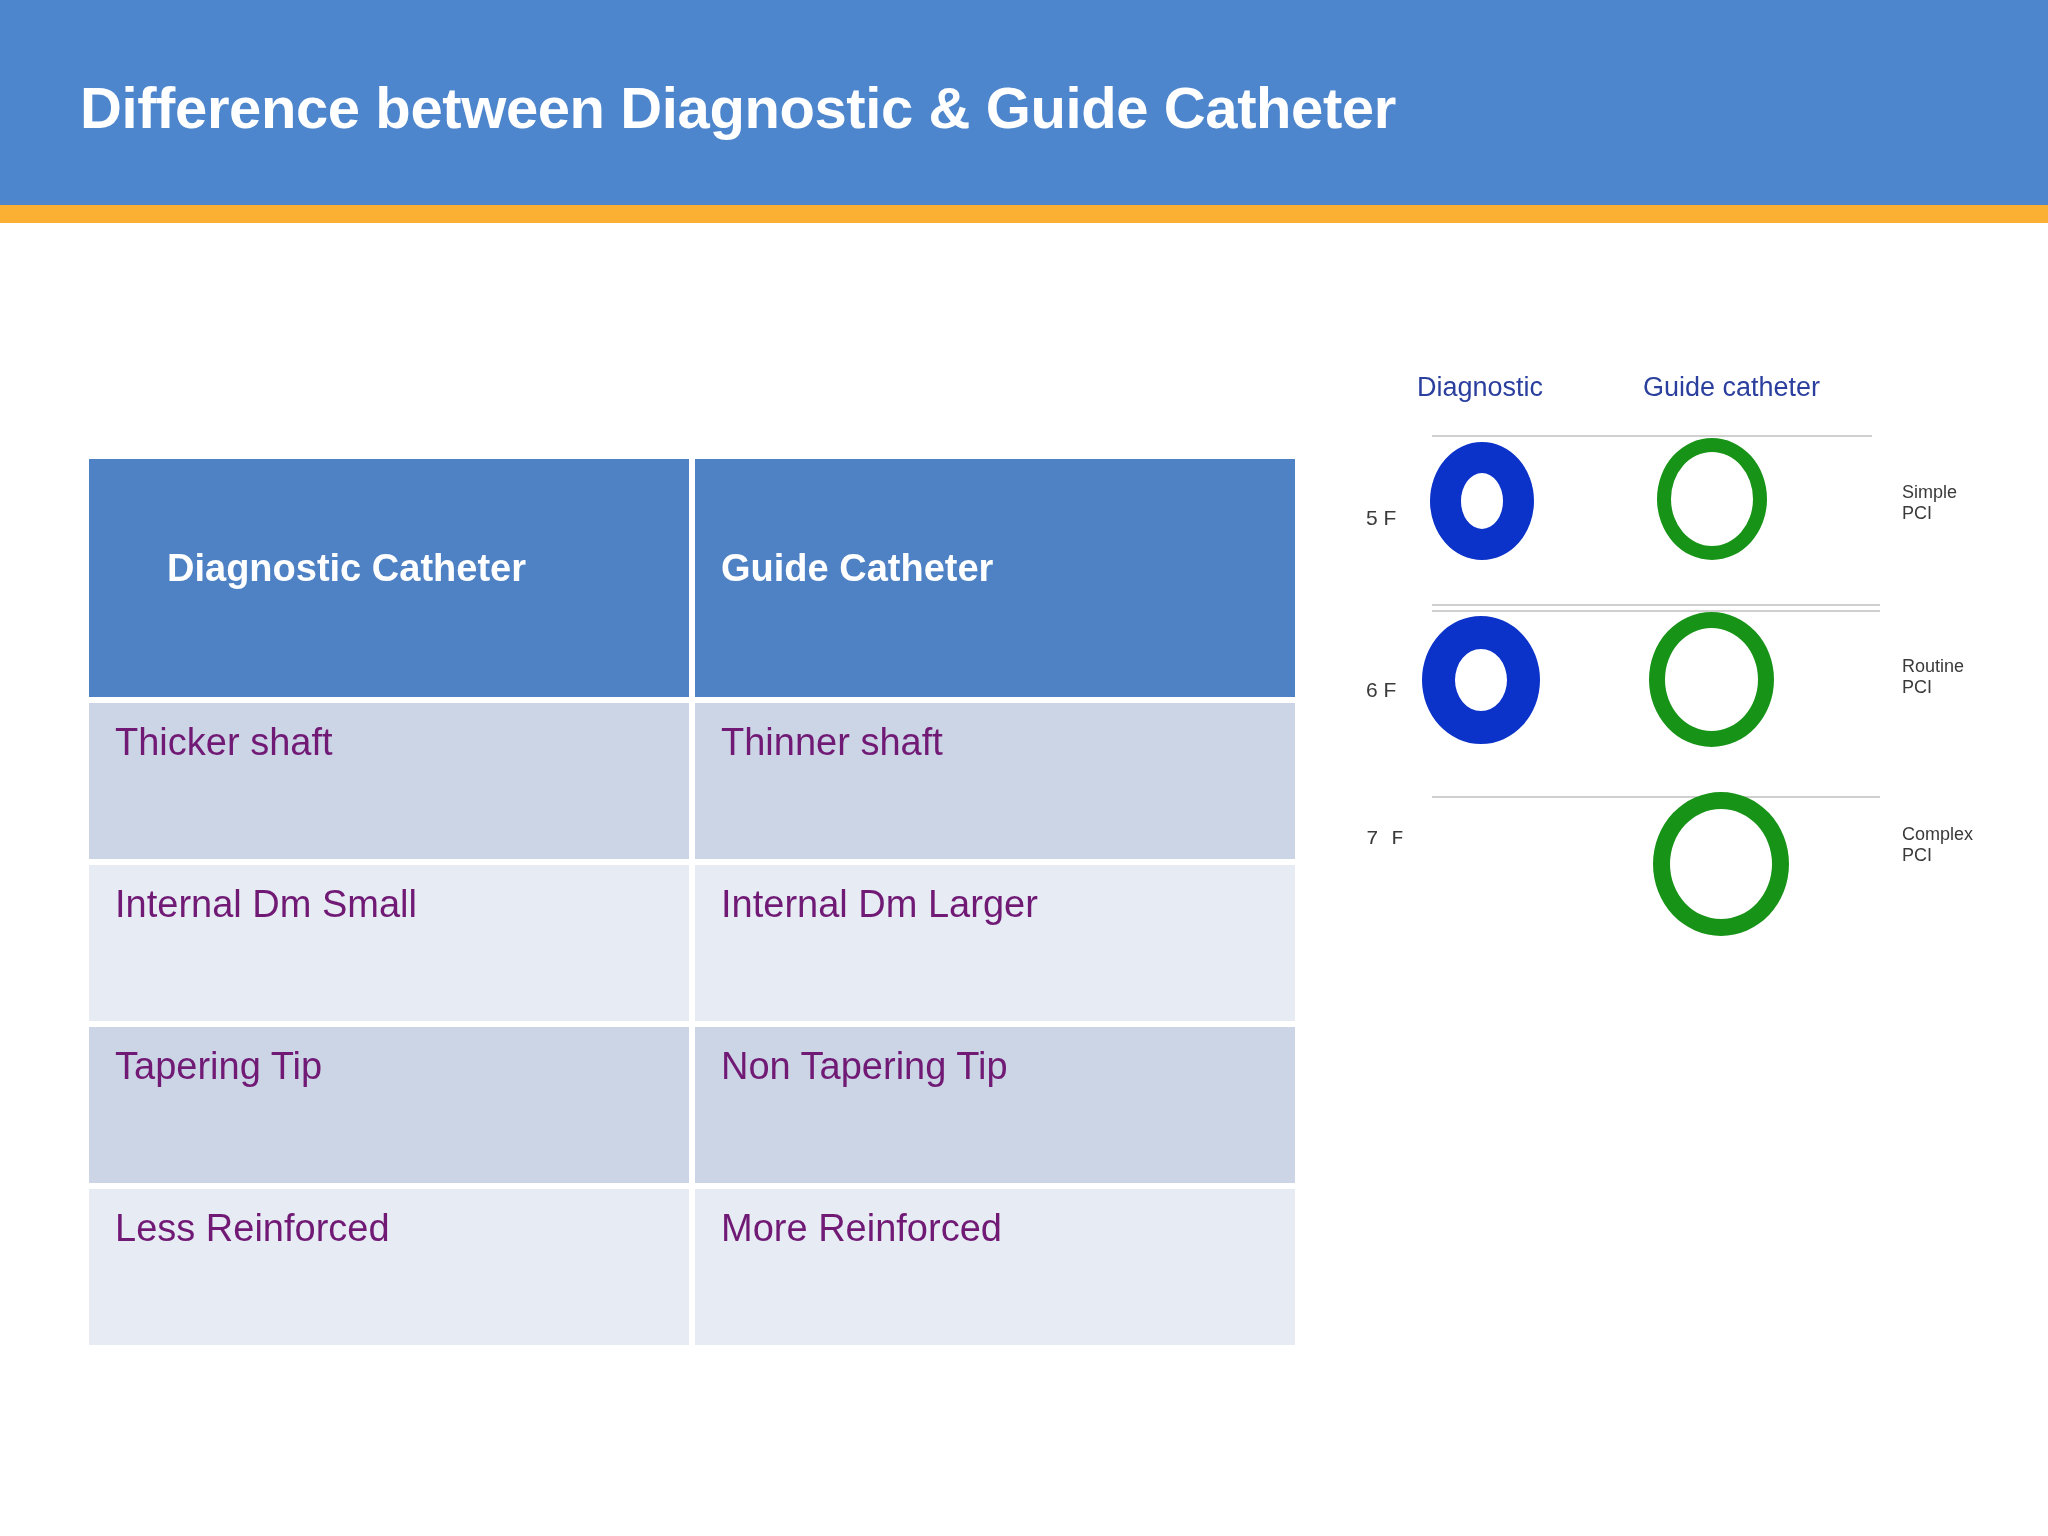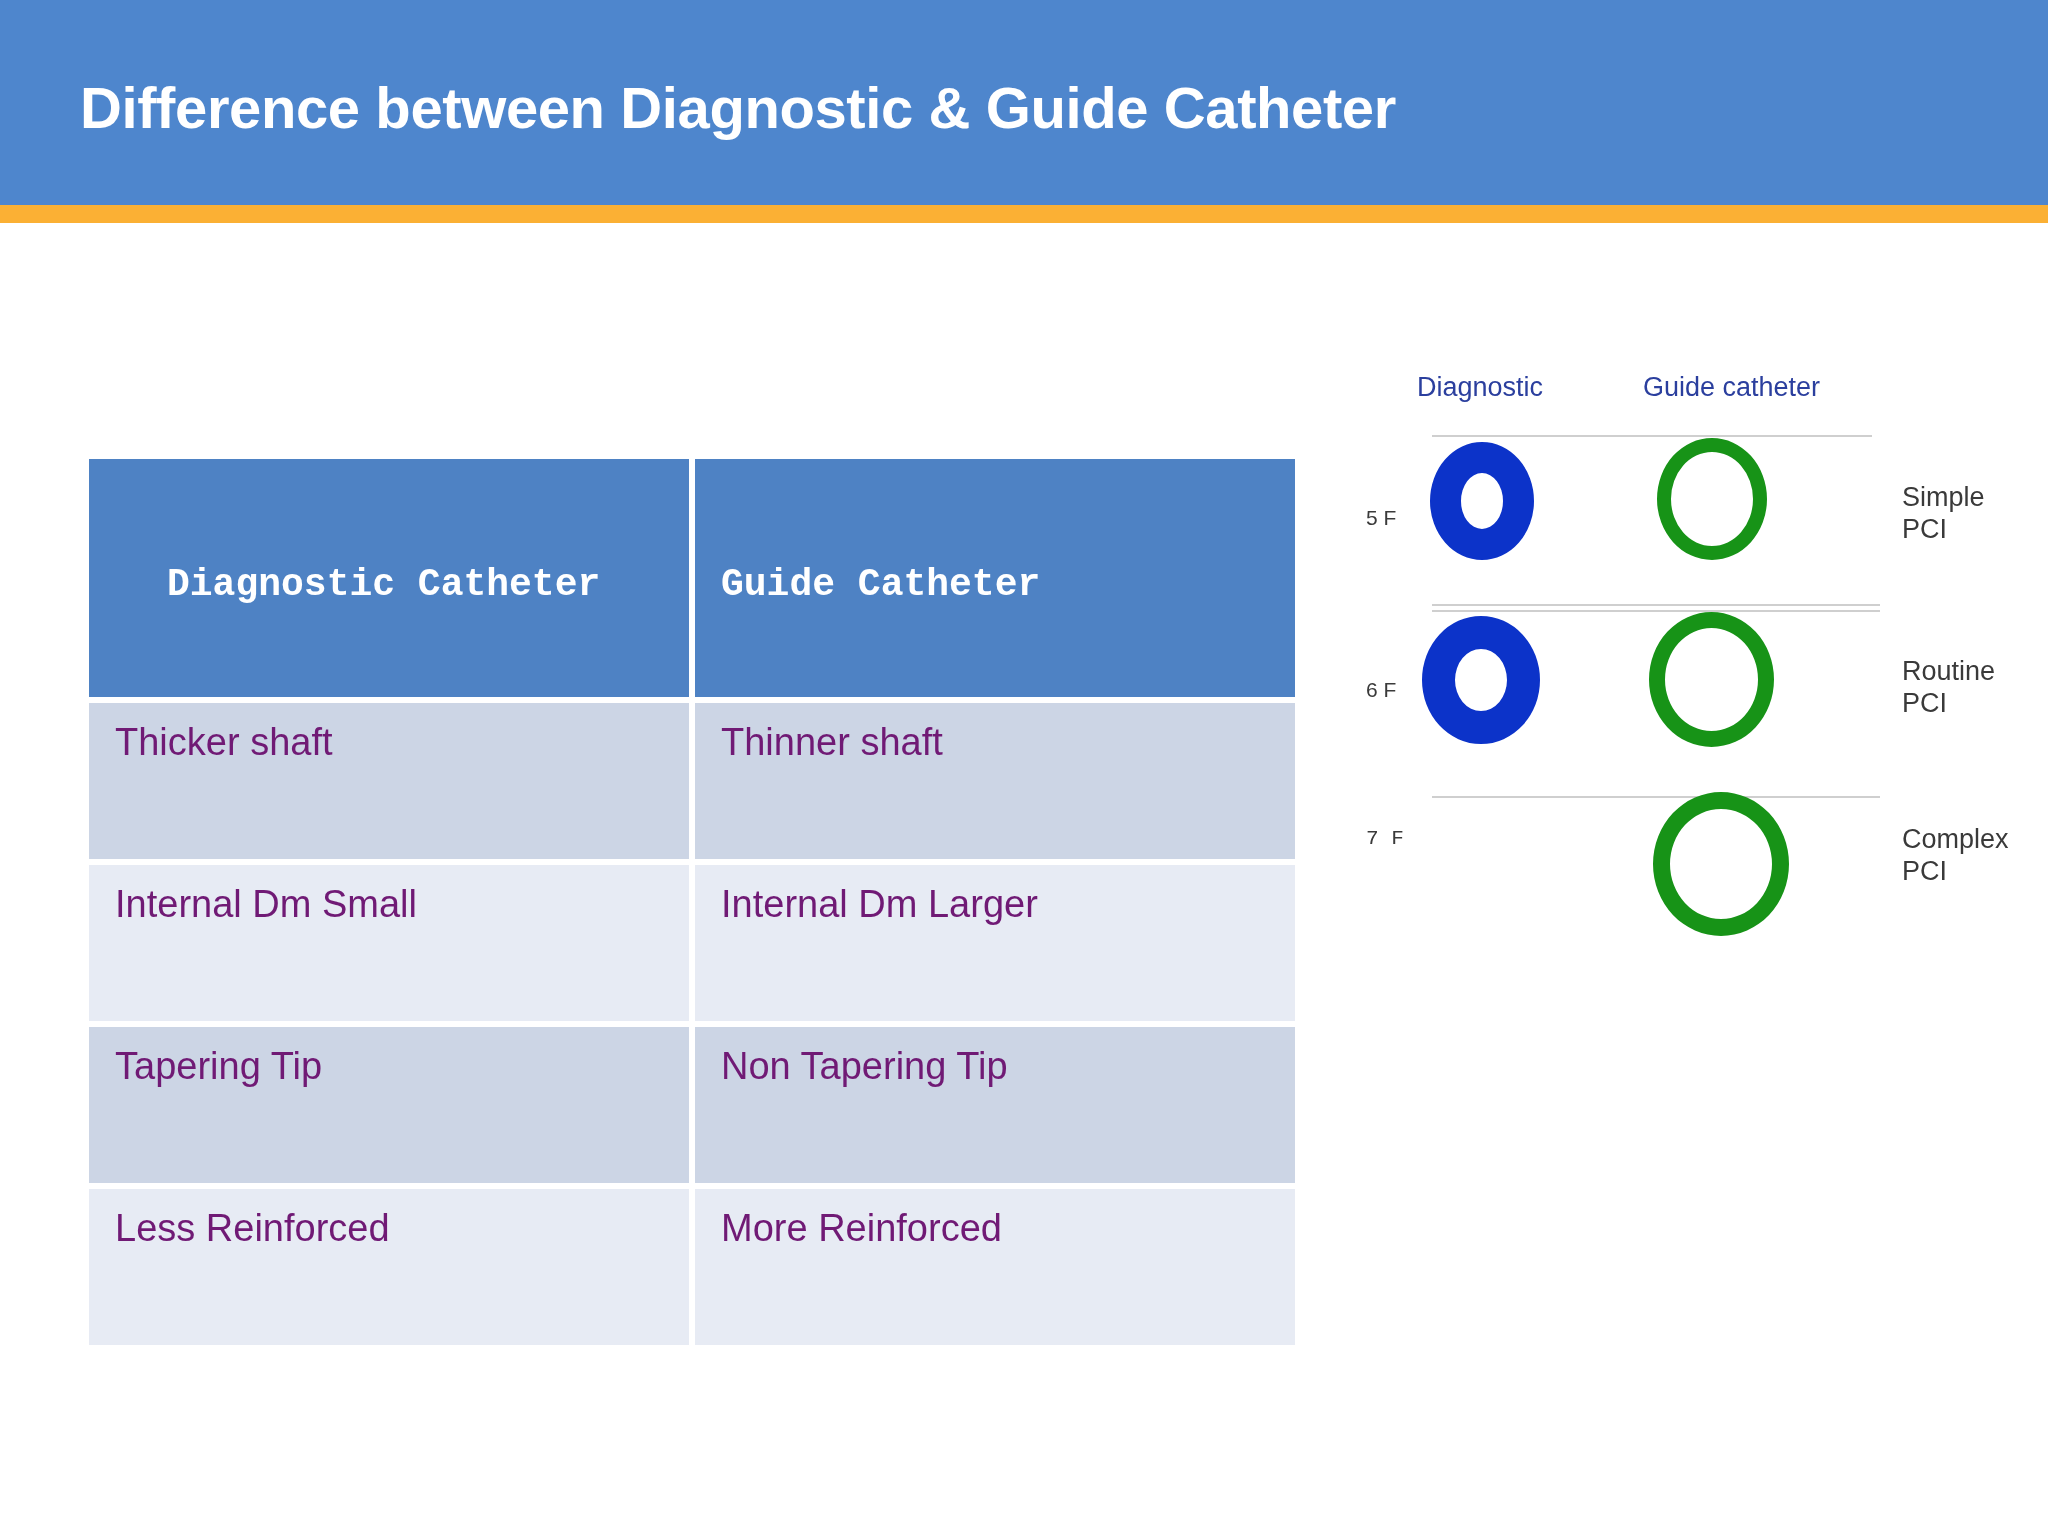--- a/index.html
+++ b/index.html
@@ -67,23 +67,22 @@
     color: #ffffff;
     font-size: 38px;
     font-weight: bold;
     height: 238px;
     box-sizing: border-box;
     position: relative;
   }
   .th-cell .th-text {
     position: absolute;
     left: 26px;
-    top: 104px;
-    white-space: nowrap;
-    font-family: Liberation Mono, monospace;
+    top: 88px;
+    white-space: nowrap;
   }
   .th-cell.th-left .th-text {
     left: 78px;
   }
   .td-cell {
     font-size: 38px;
     color: #701a75;
     height: 156px;
     box-sizing: border-box;
     position: relative;
@@ -135,21 +134,21 @@
     font-size: 21px;
     color: #3a3a3a;
     white-space: nowrap;
   }
   .fr-label.f5 { left: 0px;  top: 134px; }
   .fr-label.f6 { left: 0px;  top: 306px; }
   .fr-label.f7 { left: 0px;  top: 455px; font-family: Liberation Mono, monospace; }
 
   .pci-label {
     position: absolute;
-    font-size: 27px;
+    font-size: 18px;
     color: #3a3a3a;
     line-height: 1.18;
     white-space: nowrap;
   }
   .pci-label.p1 { left: 536px; top: 110px; }
   .pci-label.p2 { left: 536px; top: 284px; }
   .pci-label.p3 { left: 536px; top: 452px; }
 
   .ring {
     position: absolute;

